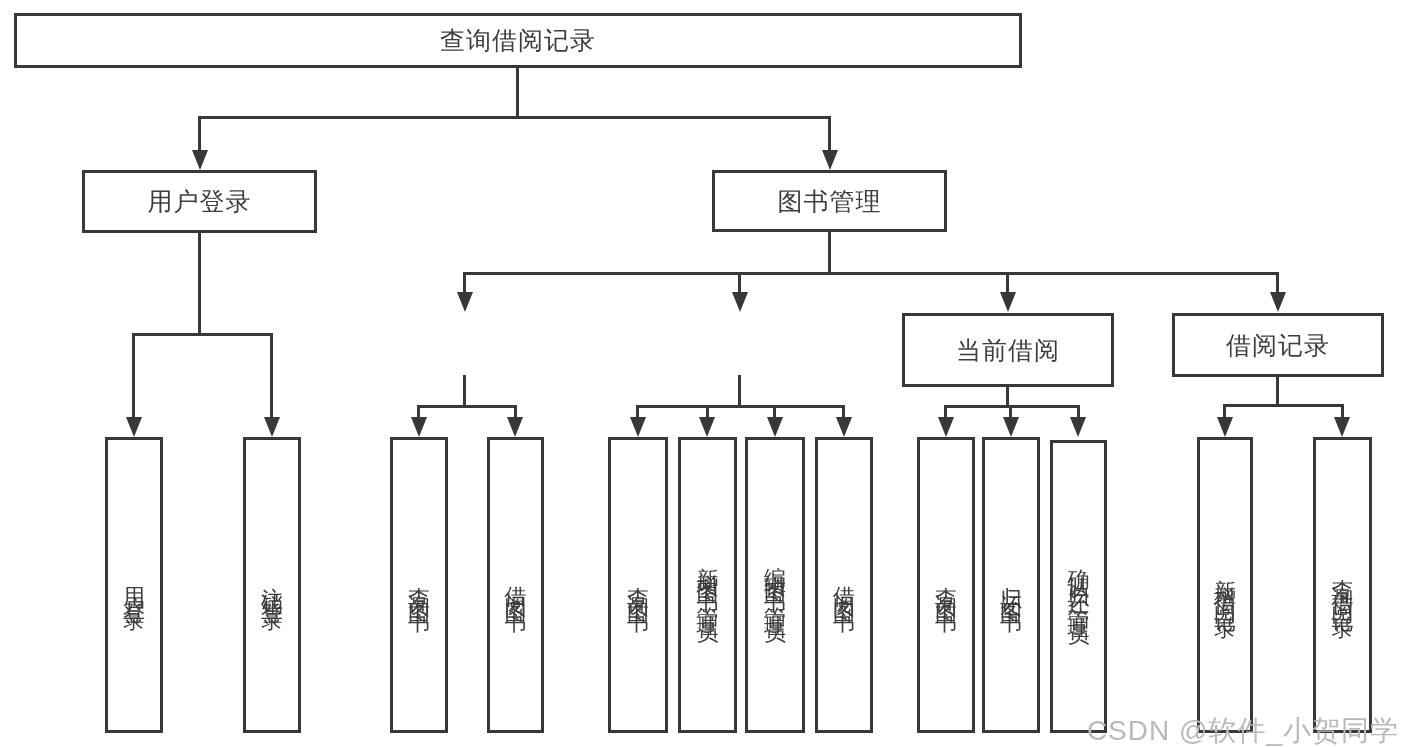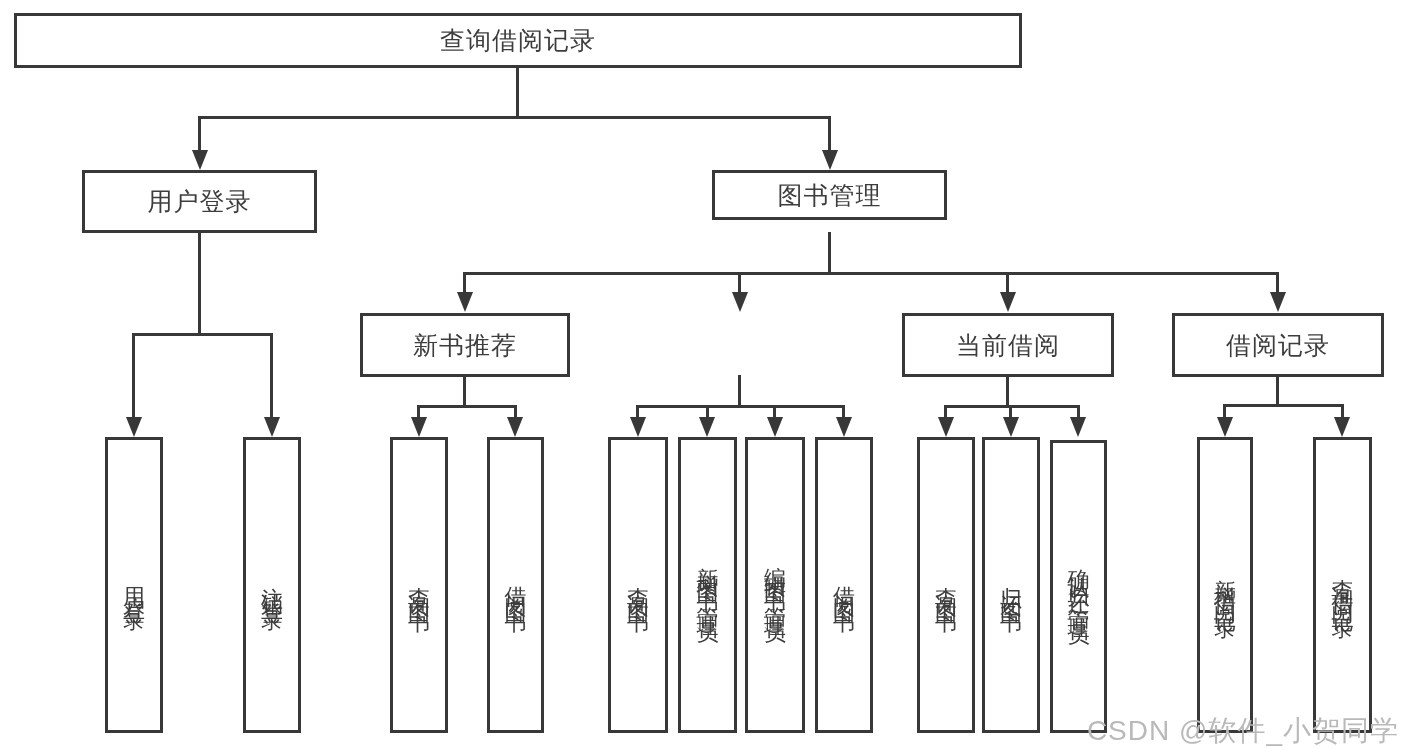--- a/index.html
+++ b/index.html
@@ -93,28 +93,25 @@
   <div class="line" style="left:1341px;top:404px;width:3px;height:15px;"></div>
   <div class="head" style="left:1334px;top:417px;"></div>
 
   <div class="node hnode" style="left:14px;top:13px;width:1008px;height:55px;">
     <span>查询借阅记录</span>
   </div>
 
   <div class="node hnode" style="left:82px;top:170px;width:235px;height:63px;">
     <span>用户登录</span>
   </div>
-  <div class="node hnode" style="left:712px;top:170px;width:235px;height:50px;">
+  <div class="node hnode" style="left:712px;top:170px;width:235px;height:62px;">
     <span>图书管理</span>
   </div>
 
-  <div class="node hnode" style="left:360px;top:313px;width:210px;height:64px;">
-    <span>新书推荐</span>
-  </div>
-  <div class="node hnode" style="left:902px;top:313px;width:212px;height:64px;">
+  <div class="node hnode" style="left:902px;top:313px;width:212px;height:74px;">
     <span>当前借阅</span>
   </div>
   <div class="node hnode" style="left:1172px;top:313px;width:212px;height:64px;">
     <span>借阅记录</span>
   </div>
 
   <div class="node vnode" style="left:105px;top:437px;width:58px;height:296px;">
     <span class="vtext">用户登录</span>
   </div>
   <div class="node vnode" style="left:243px;top:437px;width:58px;height:296px;">

